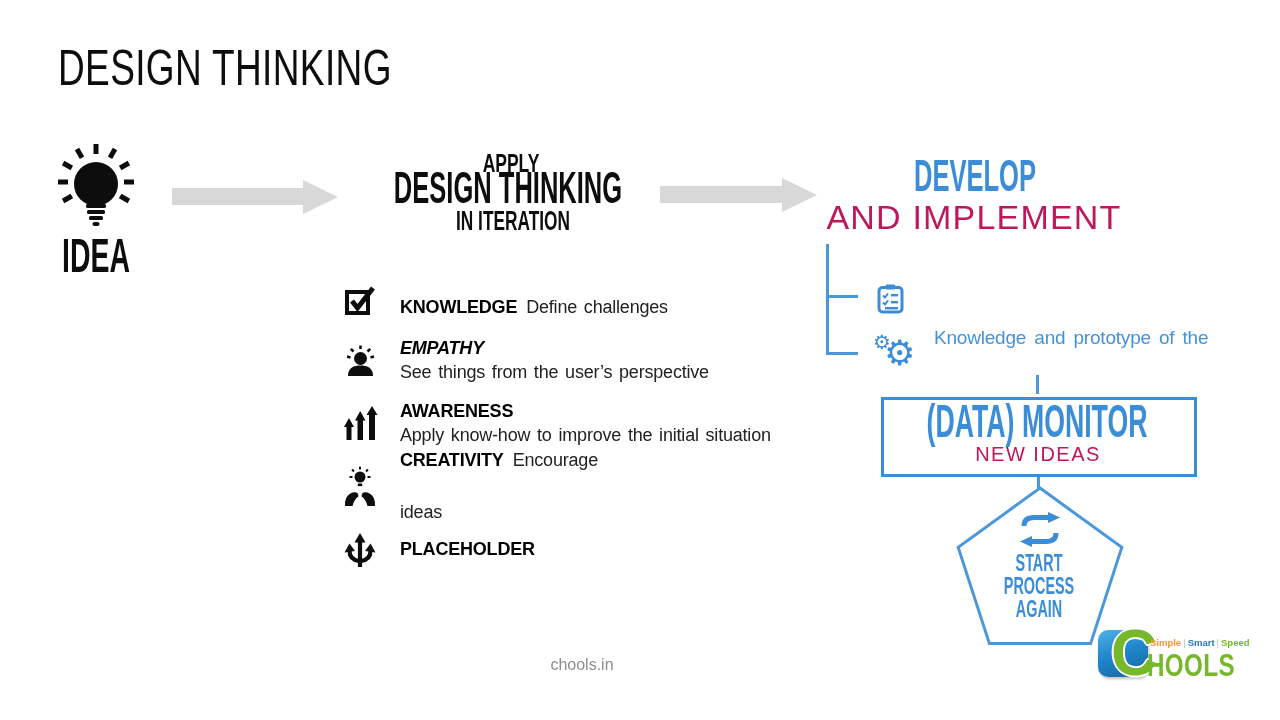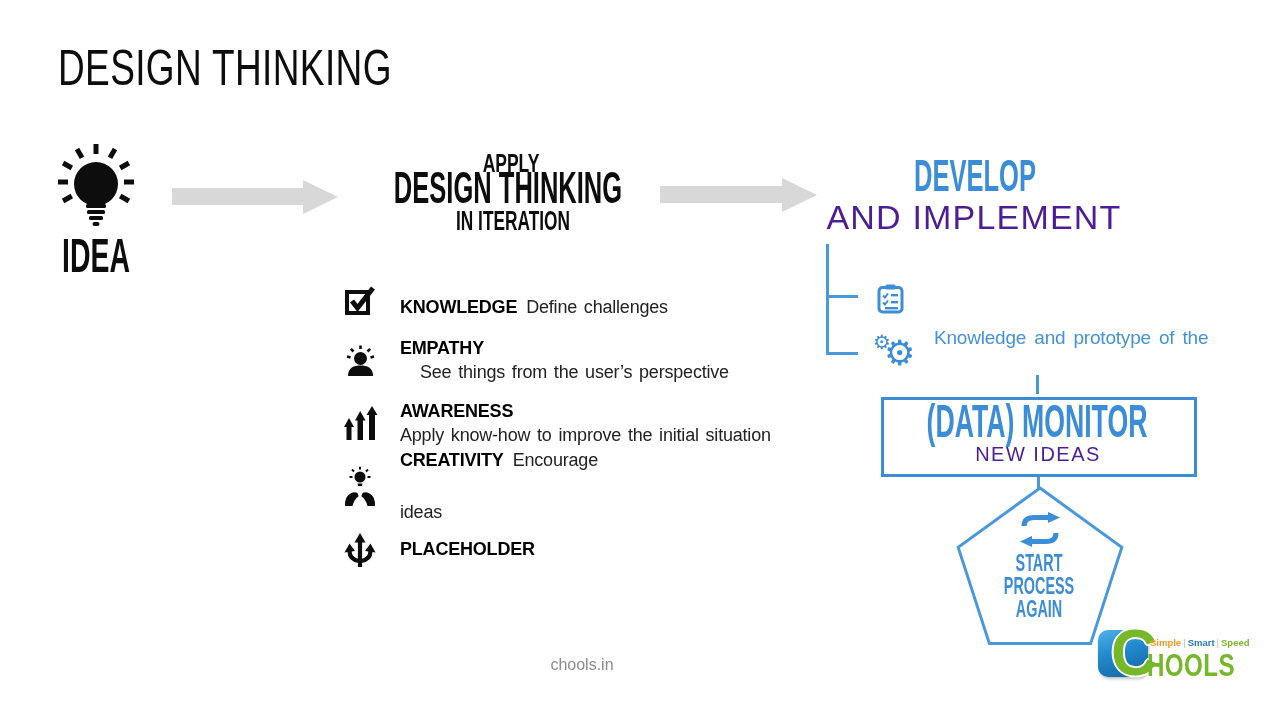--- a/index.html
+++ b/index.html
@@ -4,21 +4,21 @@
 <style>
   html,body{margin:0;padding:0;background:#fff;}
   .slide{position:relative;width:1280px;height:720px;background:#ffffff;overflow:hidden;
          font-family:"Liberation Sans",sans-serif;color:#1f1f1f;}
   .abs{position:absolute;}
   .nw{white-space:nowrap;}
   
   .cond{position:absolute;white-space:nowrap;font-weight:700;transform-origin:0 0;line-height:1.1;}
   .blk{color:#0d0d0d;}
   .blue{color:#3b8dd8;}
-  .blue2{color:#4c1d95;}
+  .blue2{color:#be185d;}
   .bodytxt{font-size:18px;line-height:24px;letter-spacing:-0.2px;word-spacing:2px;color:#222;}
   .bodytxt b{color:#000;font-weight:700;}
   .bluetxt{font-size:19px;line-height:22px;word-spacing:3px;letter-spacing:-0.2px;color:#4492d8;}
   .line{position:absolute;background:#4a97db;}
   
   .arrow-body{position:absolute;background:#d8d8d8;}
   .arrow-head{position:absolute;width:0;height:0;border-top:17px solid transparent;
               border-bottom:17px solid transparent;border-left:35px solid #d8d8d8;}
   .monitor-box{position:absolute;border:3px solid #3b8dd8;background:#fff;}
   .gear{position:absolute;font-family:"DejaVu Sans",sans-serif;color:#3b8dd8;line-height:1;}
@@ -120,24 +120,24 @@
     <circle cx="16.5" cy="15.5" r="6.5" fill="#0d0d0d"></circle>
     <path d="M4,33 C4,24.5 10,22.5 16.5,22.5 C23,22.5 29,24.5 29,33 Z" fill="#0d0d0d"></path>
     <g stroke="#0d0d0d" stroke-width="2.6" stroke-linecap="butt">
       <line x1="16.5" y1="6" x2="16.5" y2="2.5"></line>
       <line x1="9.5" y1="8.5" x2="6.8" y2="5.8"></line>
       <line x1="23.5" y1="8.5" x2="26.2" y2="5.8"></line>
       <line x1="6.5" y1="14.5" x2="3" y2="13.5"></line>
       <line x1="26.5" y1="14.5" x2="30" y2="13.5"></line>
     </g>
   </svg>
-  <div class="abs bodytxt nw" style="left:400px;top:336px;">
+  <div class="abs bodytxt nw" style="left:400px;top:336px;font-style:italic;">
     <b>EMPATHY</b>
   </div>
-  <div class="abs bodytxt nw" style="left:420px;top:360px;">See things from the user’s perspective</div>
+  <div class="abs bodytxt nw" style="left:400px;top:360px;">See things from the user’s perspective</div>
 
   <svg class="abs" style="left:341px;top:406px;" width="38" height="36" viewBox="0 0 38 36">
     <g fill="#0d0d0d">
       <rect x="5.5" y="20" width="5" height="14"></rect>
       <polygon points="8,12 3,21 13,21"></polygon>
       <rect x="16.5" y="13" width="5.5" height="21"></rect>
       <polygon points="19.2,5 14,14.5 24.5,14.5"></polygon>
       <rect x="28" y="7" width="6" height="27"></rect>
       <polygon points="31,0 25.5,9 36.5,9"></polygon>
     </g>

